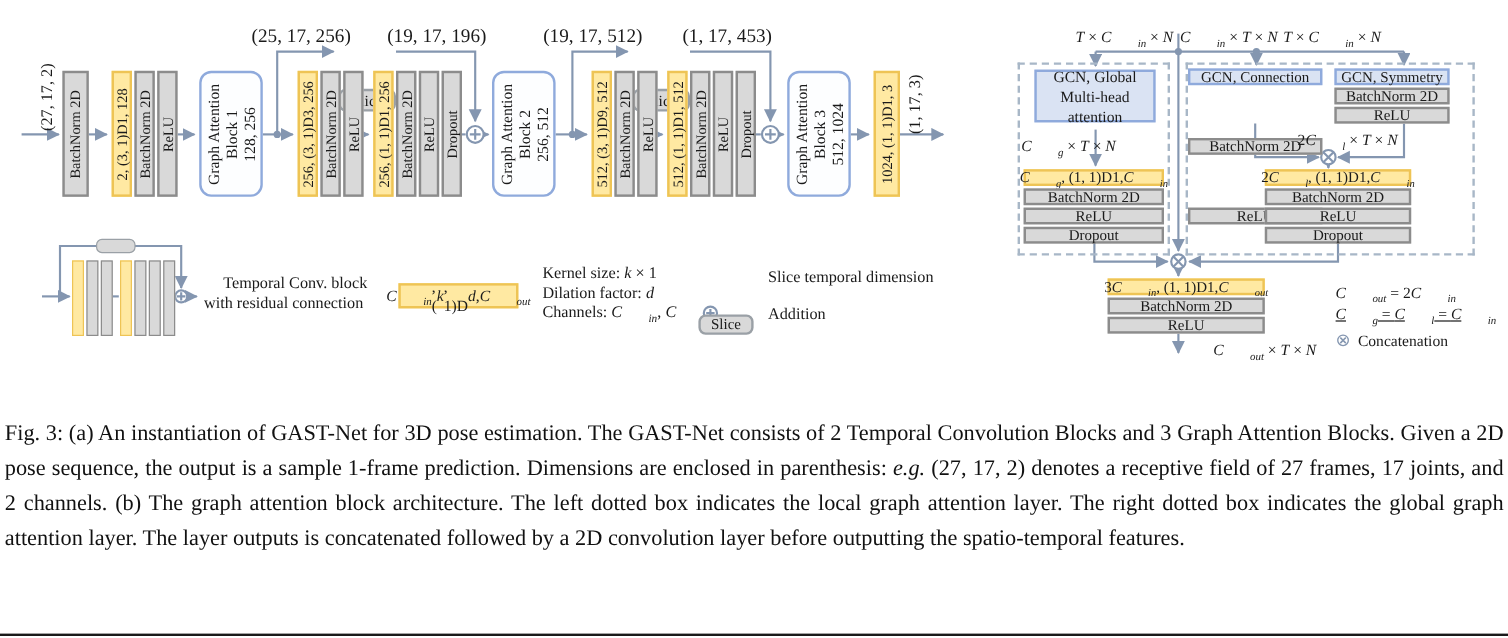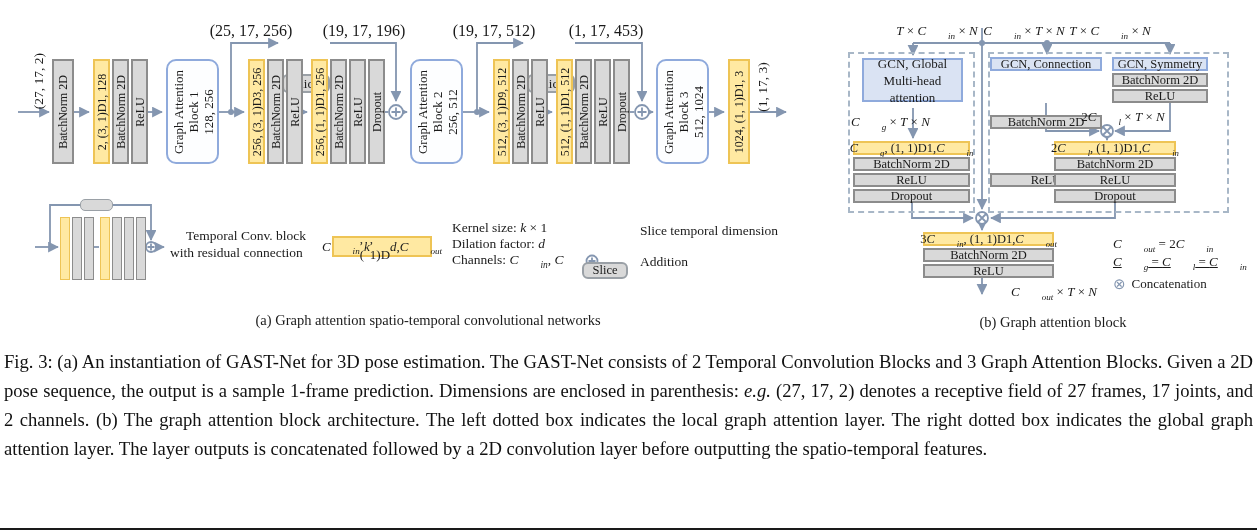--- a/index.html
+++ b/index.html
@@ -269,21 +269,20 @@
   <div class="ltext" style="left:452px;top:220px;">Kernel size: <i>k</i> × 1</div>
   <div class="ltext" style="left:452px;top:236px;">Dilation factor: <i>d</i></div>
   <div class="ltext" style="left:452px;top:252px;">Channels: <i>C<sub>in</sub></i>, <i>C<sub>out</sub></i></div>
 
   <div class="slicebox" style="left:582px;top:222px;width:46px;height:17px;font-size:12.5px;">
       <span>Slice</span>
     </div>
   <div class="ltext" style="left:640px;top:223px;">Slice temporal dimension</div>
   <div class="ltext" style="left:640px;top:254px;">Addition</div>
 
-  <div class="subcap" style="left:128px;top:312px;width:600px;">(a) Graph attention spatio-temporal convolutional networks</div>
 
   <div class="dashed" style="left:848px;top:52px;width:127px;height:161px;"></div>
   <div class="dashed" style="left:988px;top:52px;width:241px;height:161px;"></div>
 
   <div class="mlabel center" style="left:937px;top:23px;"><i>T</i> × <i>C<sub>in</sub></i> × <i>N</i></div>
   <div class="mlabel center" style="left:1024px;top:23px;"><i>C<sub>in</sub></i> × <i>T</i> × <i>N</i></div>
   <div class="mlabel center" style="left:1110px;top:23px;"><i>T</i> × <i>C<sub>in</sub></i> × <i>N</i></div>
 
   <div class="gcnbox" style="left:862px;top:58px;width:101px;height:44px;">GCN, Global
 Multi-head attention</div>
@@ -325,18 +324,17 @@
 
   <div class="mlabel" style="left:992px;top:284px;margin-left:19px;"><i>C<sub>out</sub></i> × <i>T</i> × <i>N</i></div>
 
   <div class="mlabel" style="left:1113px;top:236px;"><i>C<sub>out</sub></i> = 2<i>C<sub>in</sub></i></div>
   <div class="mlabel" style="left:1113px;top:254px;text-decoration:underline;"><i>C<sub>g</sub></i> = <i>C<sub>l</sub></i> = <i>C<sub>in</sub></i></div>
   <div class="concat-note" style="left:1113px;top:276px;">
     <span class="concat-glyph">⊗</span>
     <span>Concatenation</span>
   </div>
 
-  <div class="subcap" style="left:853px;top:314px;width:400px;">(b) Graph attention block</div>
 
   <div class="caption">Fig. 3: (a) An instantiation of GAST-Net for 3D pose estimation. The GAST-Net consists of 2 Temporal Convolution Blocks and 3 Graph Attention Blocks. Given a 2D pose sequence, the output is a sample 1-frame prediction. Dimensions are enclosed in parenthesis: <i>e.g.</i> (27, 17, 2) denotes a receptive field of 27 frames, 17 joints, and 2 channels. (b) The graph attention block architecture. The left dotted box indicates the local graph attention layer. The right dotted box indicates the global graph attention layer. The layer outputs is concatenated followed by a 2D convolution layer before outputting the spatio-temporal features.</div>
   <div class="bottomrule"></div>
 
 </div>
 
 </body></html>

